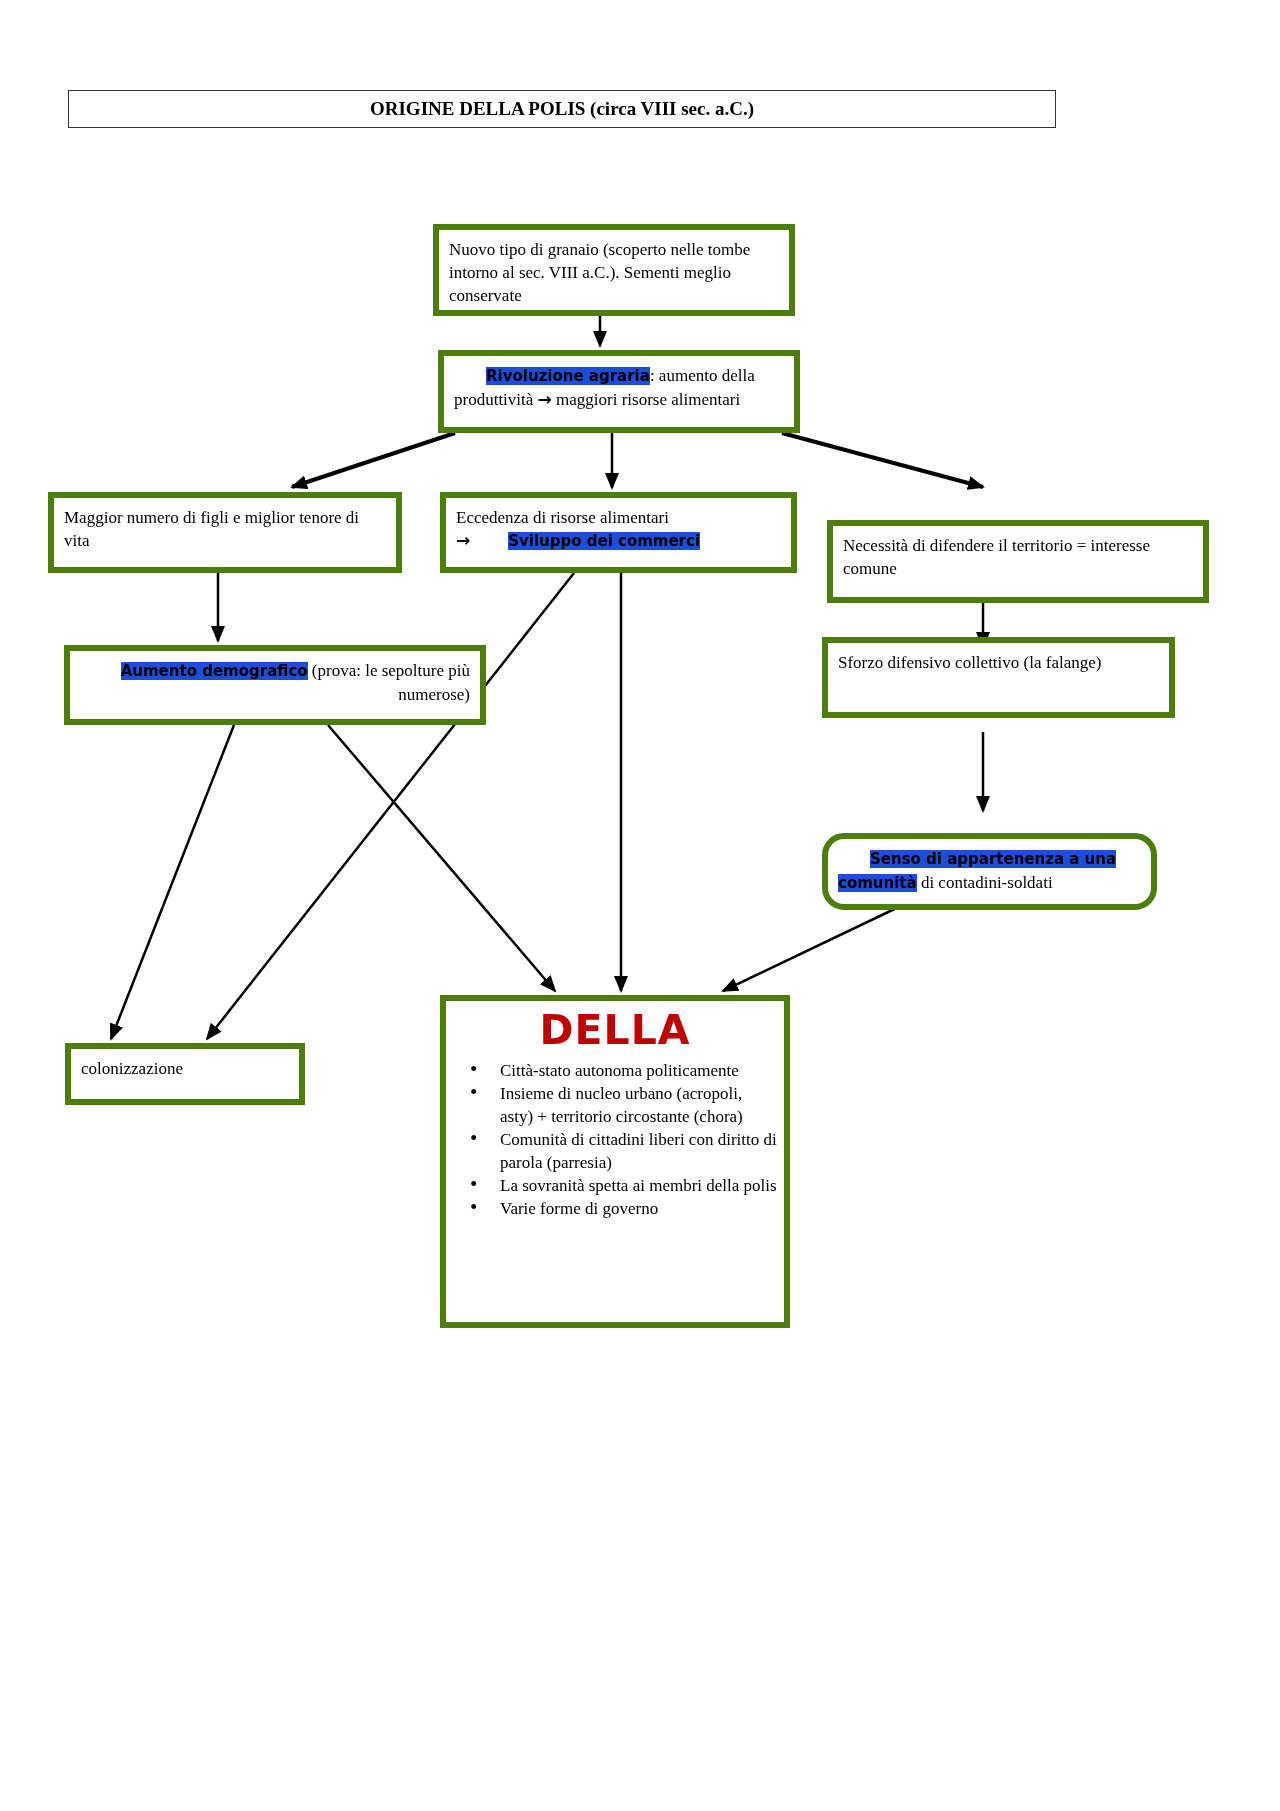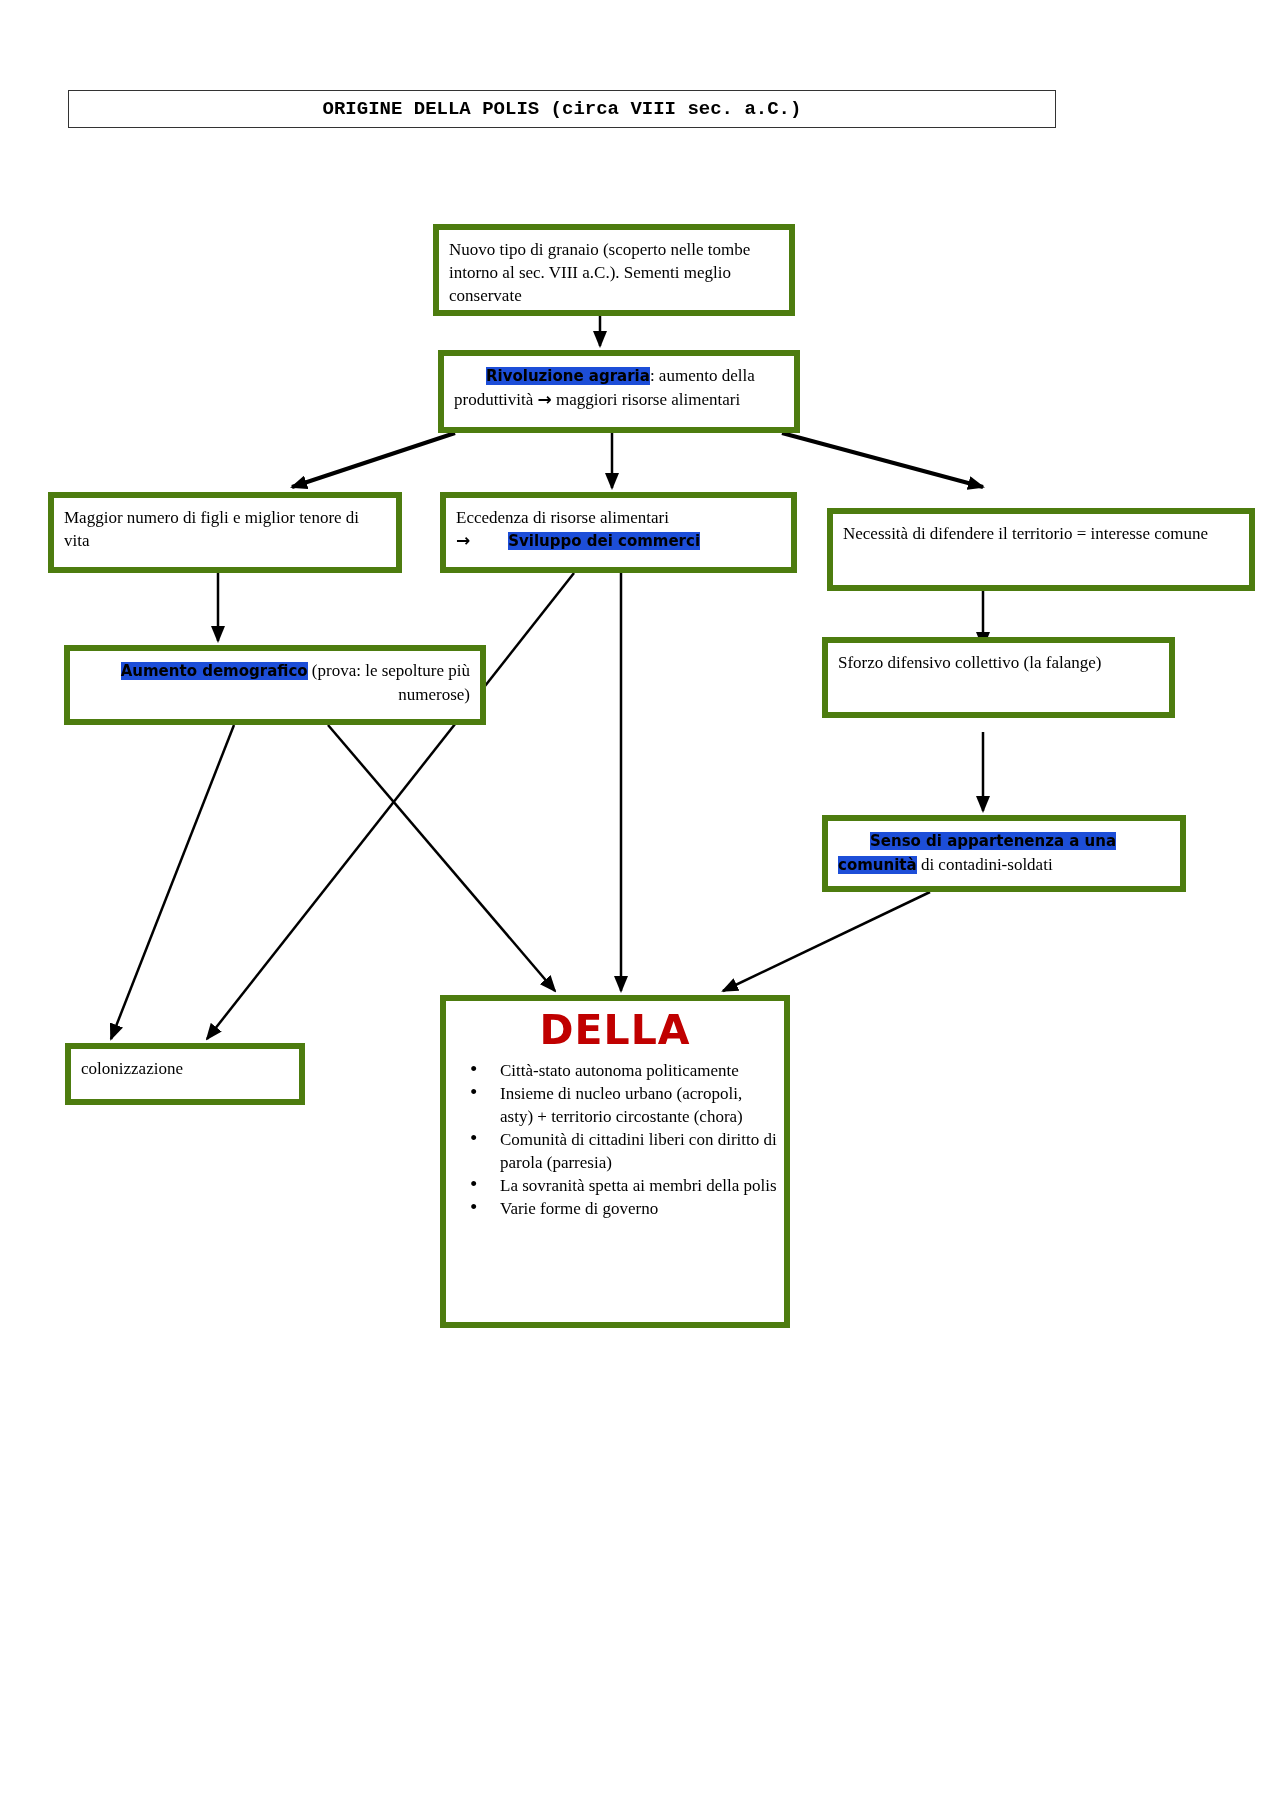--- a/index.html
+++ b/index.html
@@ -2,31 +2,31 @@
 <html><head>
 <meta charset="utf-8">
 <style>
   html,body{margin:0;padding:0;background:#ffffff;}
   .page{position:relative;width:1280px;height:1811px;background:#ffffff;overflow:hidden;
         font-family:"Liberation Serif",serif;color:#000;}
   svg.arrows{position:absolute;left:0;top:0;z-index:1;}
   .box{position:absolute;box-sizing:border-box;border:6px solid #4d7c0f;background:#fff;
        font-size:17px;line-height:23px;padding:8px 10px;z-index:2;}
   .title-box{left:68px;top:90px;width:988px;height:38px;border:1px solid #333;
-       text-align:center;font-weight:bold;font-size:19px;line-height:26px;padding:5px 8px;font-family:Liberation Mono, monospace;}
+       text-align:center;font-weight:bold;font-size:19px;line-height:26px;padding:5px 8px;}
   .hl{background:#1d4ed8;font-family:"DejaVu Sans",sans-serif;font-weight:bold;font-size:15px;margin-left:32px;}
   .warrow{font-family:"DejaVu Sans",sans-serif;font-weight:bold;}
   #granaio{left:433px;top:224px;width:362px;height:92px;}
   #rivoluzione{left:438px;top:350px;width:362px;height:83px;}
   #figli{left:48px;top:492px;width:354px;height:81px;}
   #eccedenza{left:440px;top:492px;width:357px;height:81px;}
-  #necessita{left:827px;top:508px;width:428px;height:83px;}
+  #necessita{left:827px;top:520px;width:382px;height:83px;}
   #aumento{left:64px;top:645px;width:422px;height:80px;text-align:right;}
   #sforzo{left:822px;top:637px;width:353px;height:81px;}
-  #senso{left:822px;top:815px;width:364px;height:77px;}
+  #senso{left:822px;top:833px;width:335px;height:77px;border-radius:22px;}
   #colonizzazione{left:65px;top:1043px;width:240px;height:62px;}
   #polis{left:440px;top:995px;width:350px;height:333px;padding:4px 6px;}
   .polis-title{text-align:center;font-family:"DejaVu Sans",sans-serif;font-weight:bold;
        font-size:41px;line-height:46px;color:#c00000;margin:2px 0 6px 0;letter-spacing:1px;}
   ul.polis-list{list-style:none;margin:0;padding:0;}
   ul.polis-list li{position:relative;padding-left:48px;font-size:17px;line-height:23px;margin:0;}
   ul.polis-list li::before{content:"\2022";position:absolute;left:18px;top:-1px;font-size:21px;}
 </style>
 </head>
 <body>

